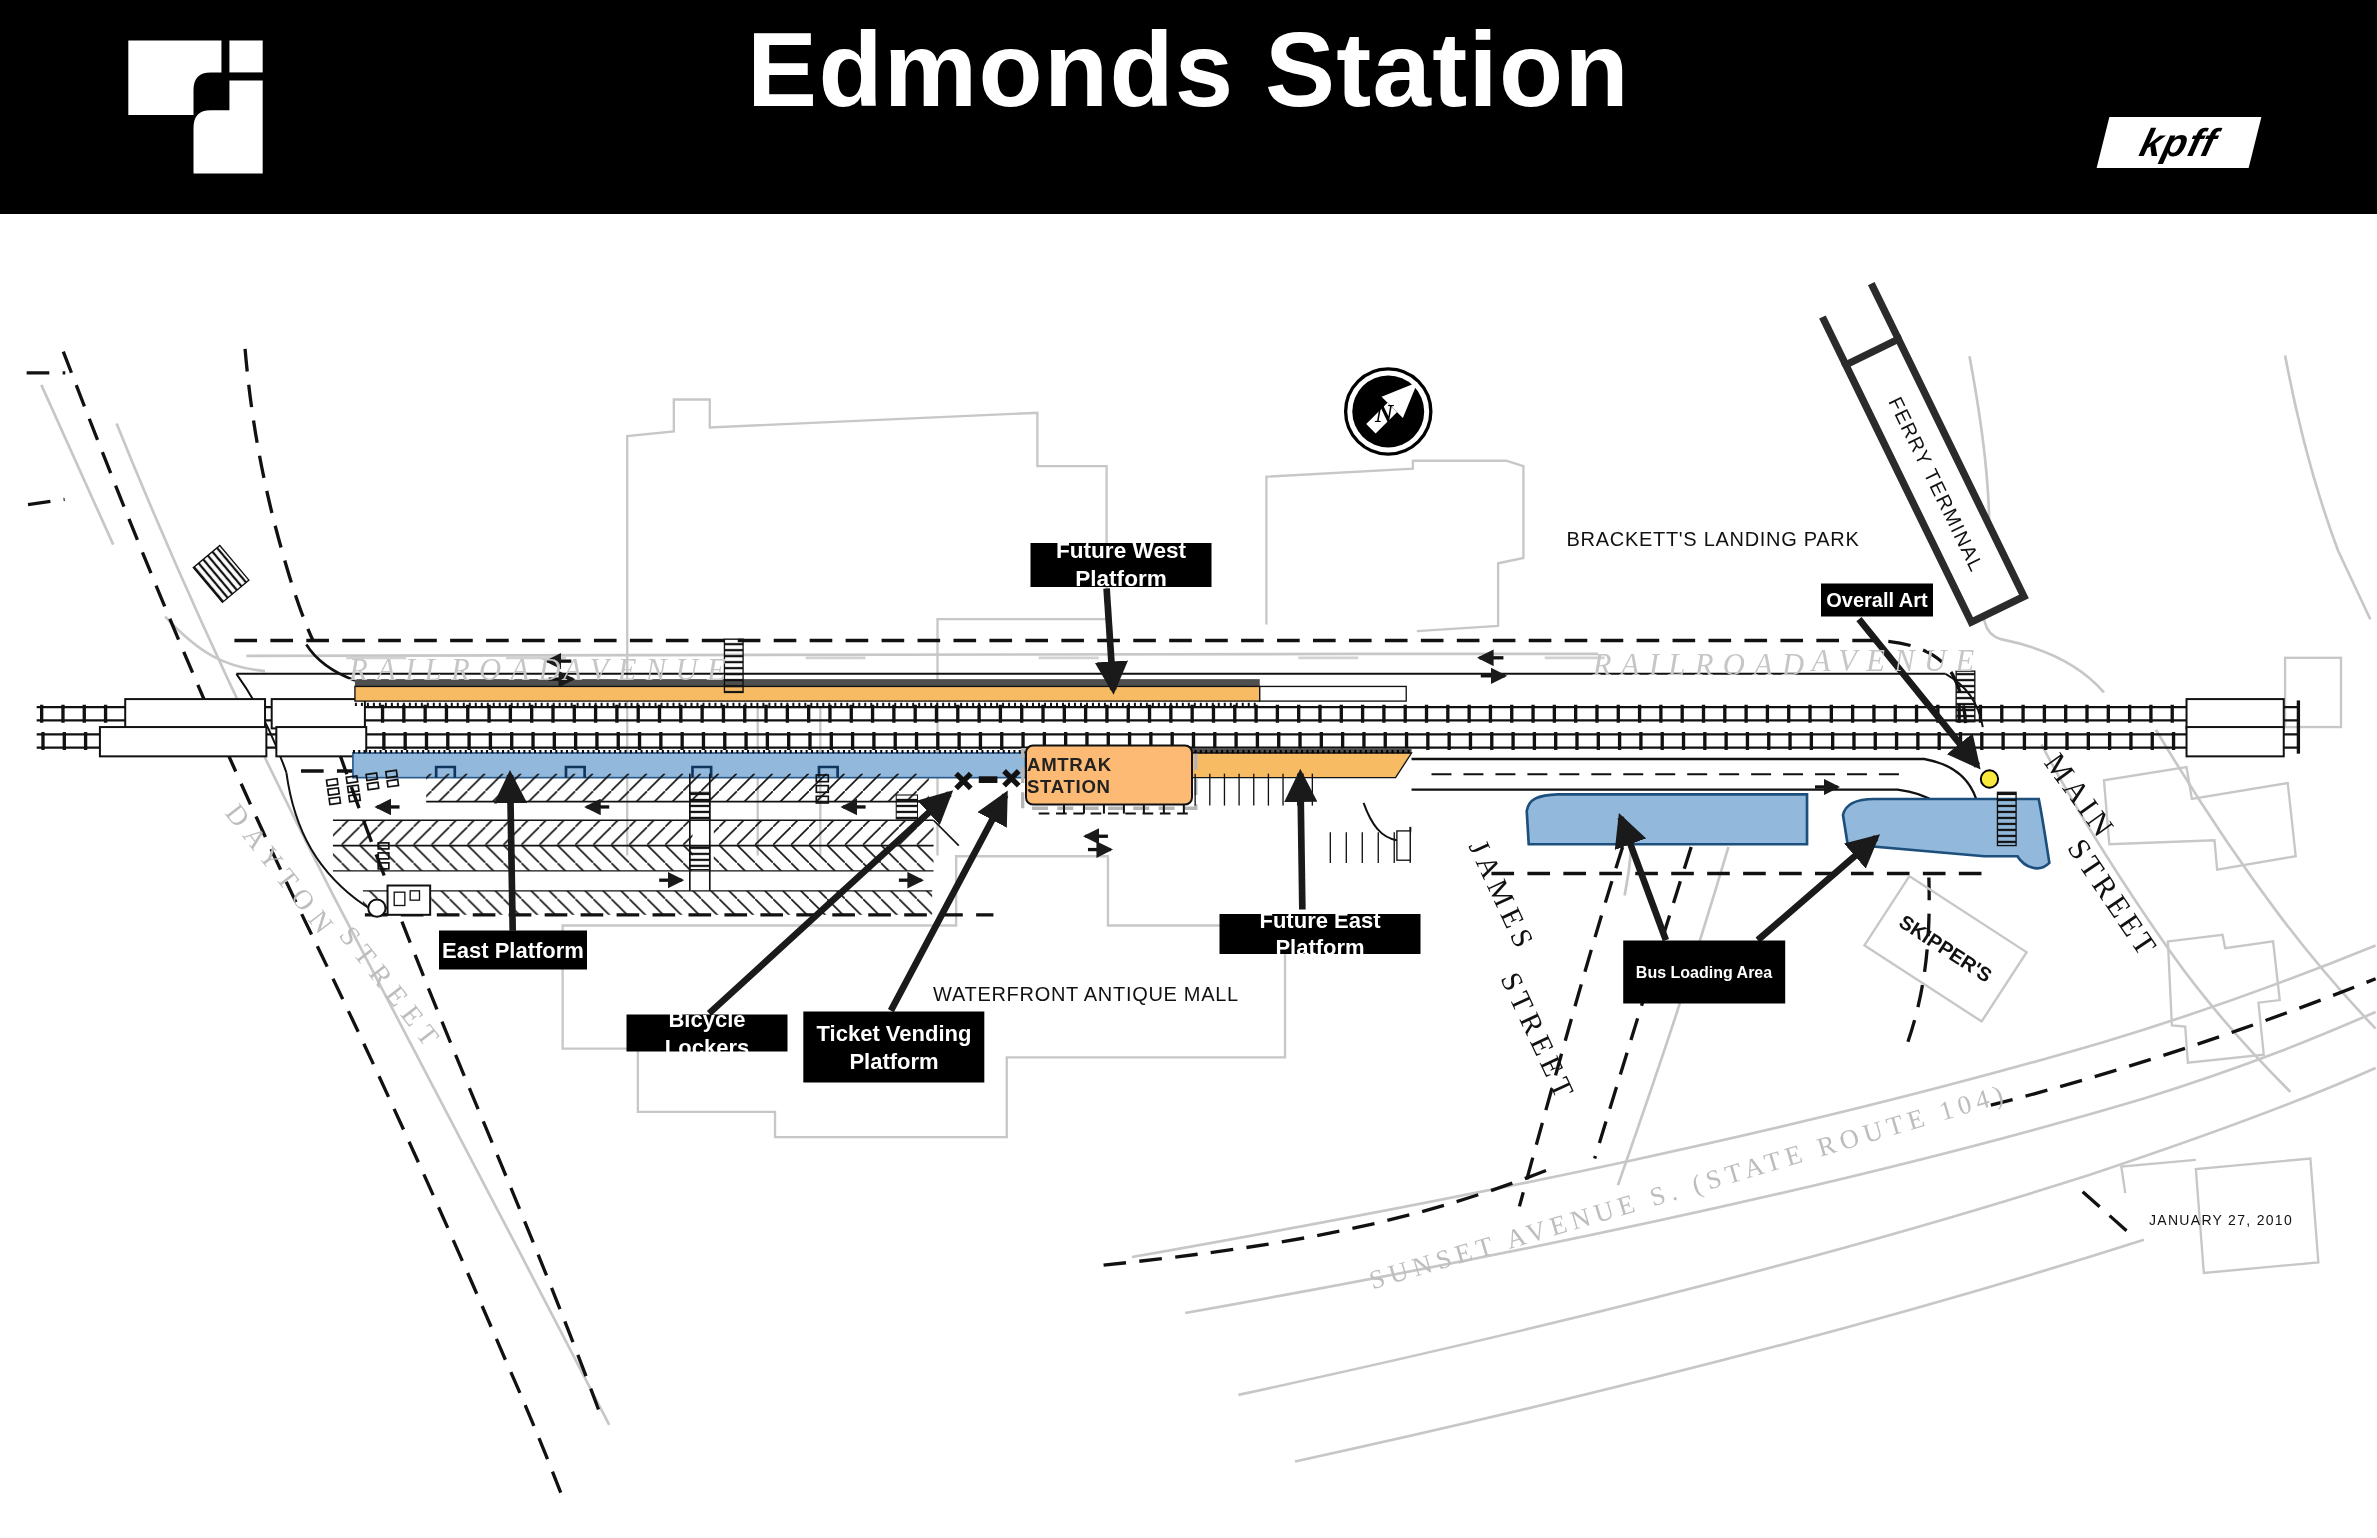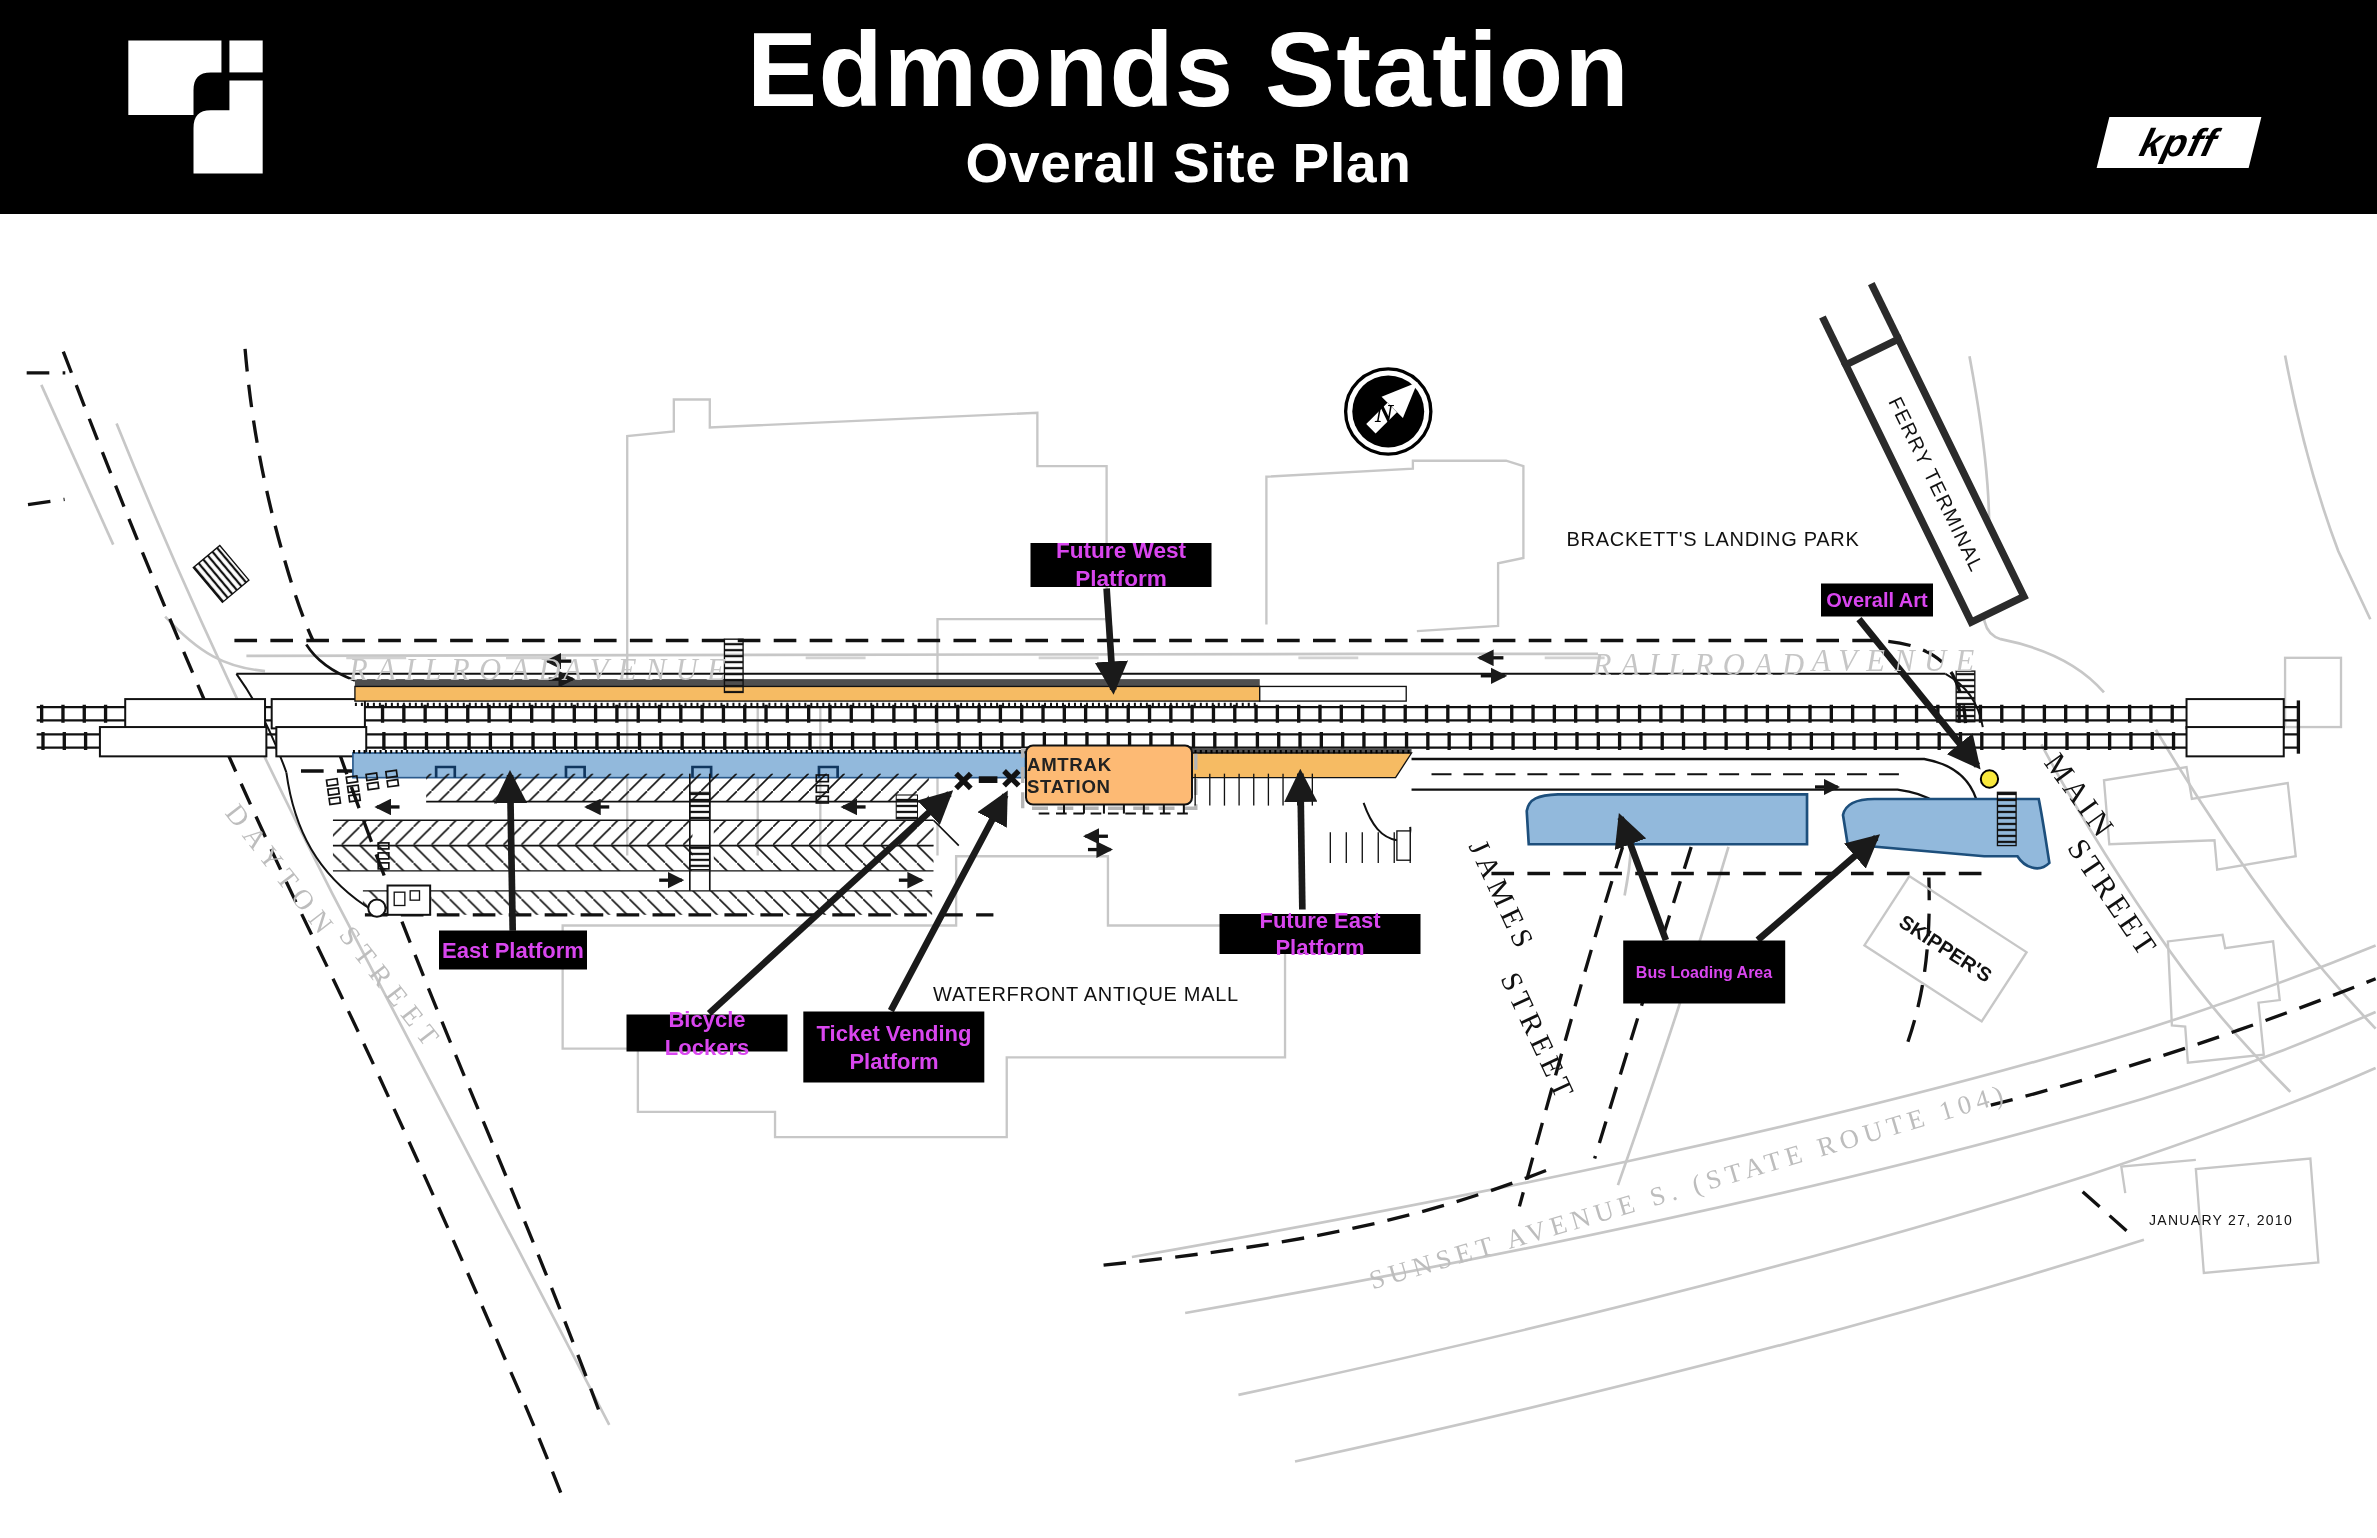--- a/index.html
+++ b/index.html
@@ -11,21 +11,21 @@
              font-size:105px;font-weight:700;letter-spacing:1.3px;line-height:1.1;}
   .hdr-sub{position:absolute;left:0;top:131px;width:100%;text-align:center;color:#fff;
            font-size:55px;font-weight:700;letter-spacing:0.7px;}
   .st-logo{position:absolute;left:123px;top:31px;width:145px;height:148px;}
   .kpff{position:absolute;left:2103px;top:117px;width:152px;height:51px;background:#fff;
         transform:skewX(-14deg);display:flex;align-items:center;justify-content:center;}
   .kpff span{font-style:italic;font-weight:700;font-size:39px;color:#000;letter-spacing:1.3px;
              transform:skewX(0deg);}
   
   .plan-svg{position:absolute;left:0;top:0;width:2377px;height:1538px;}
-  .co{position:absolute;transform:translate(-50%,-50%);background:#000;color:#d946ef;
+  .co{position:absolute;transform:translate(-50%,-50%);background:#000;color:#ffffff;
       font-weight:700;text-align:center;display:flex;align-items:center;justify-content:center;
       line-height:1.25;}
   .pt{position:absolute;transform:translate(-50%,-50%);color:#111;white-space:nowrap;}
   .amtrak{position:absolute;left:1109px;top:775px;width:164px;height:57px;
           transform:translate(-50%,-50%);background:#fdba74;border:2.7px solid #111;border-radius:8px;
           display:flex;align-items:center;justify-content:center;font-weight:700;font-size:18.6px;
           color:#222;letter-spacing:0.7px;}
 </style>
 </head>
 <body>
@@ -310,21 +310,20 @@
     </g>
   </svg>
 
   <div class="hdr">
     <svg class="st-logo" viewBox="0 0 218 222">
       <path d="M 8,14 L 148,14 L 148,62 L 132,62 C 114,62 106,71 106,89 L 106,126 L 8,126 Z" fill="#fff"></path>
       <rect x="160" y="14" width="50" height="48" fill="#fff"></rect>
       <path d="M 106,146 C 106,128 114,119 132,119 L 160,119 L 160,74 L 210,74 L 210,214 L 118,214 L 106,214 Z" fill="#fff"></path>
     </svg>
     <div class="hdr-title">Edmonds Station</div>
-    <div class="hdr-sub">Overall Site Plan</div>
     <div class="kpff">
       <span>kpff</span>
     </div>
   </div>
 
   <div class="co" style="left:1121px;top:565px;width:181px;height:44px;font-size:22.6px;">Future West Platform</div>
   <div class="co" style="left:1877px;top:600px;width:112px;height:33px;font-size:20px;">Overall Art</div>
   <div class="co" style="left:513px;top:950px;width:148px;height:39px;font-size:22px;">East Platform</div>
   <div class="co" style="left:1320px;top:934px;width:201px;height:40px;font-size:22px;">Future East Platform</div>
   <div class="co" style="left:1704px;top:972px;width:143px;height:63px;font-size:16px;padding:0 9.3px;">Bus Loading Area</div>

